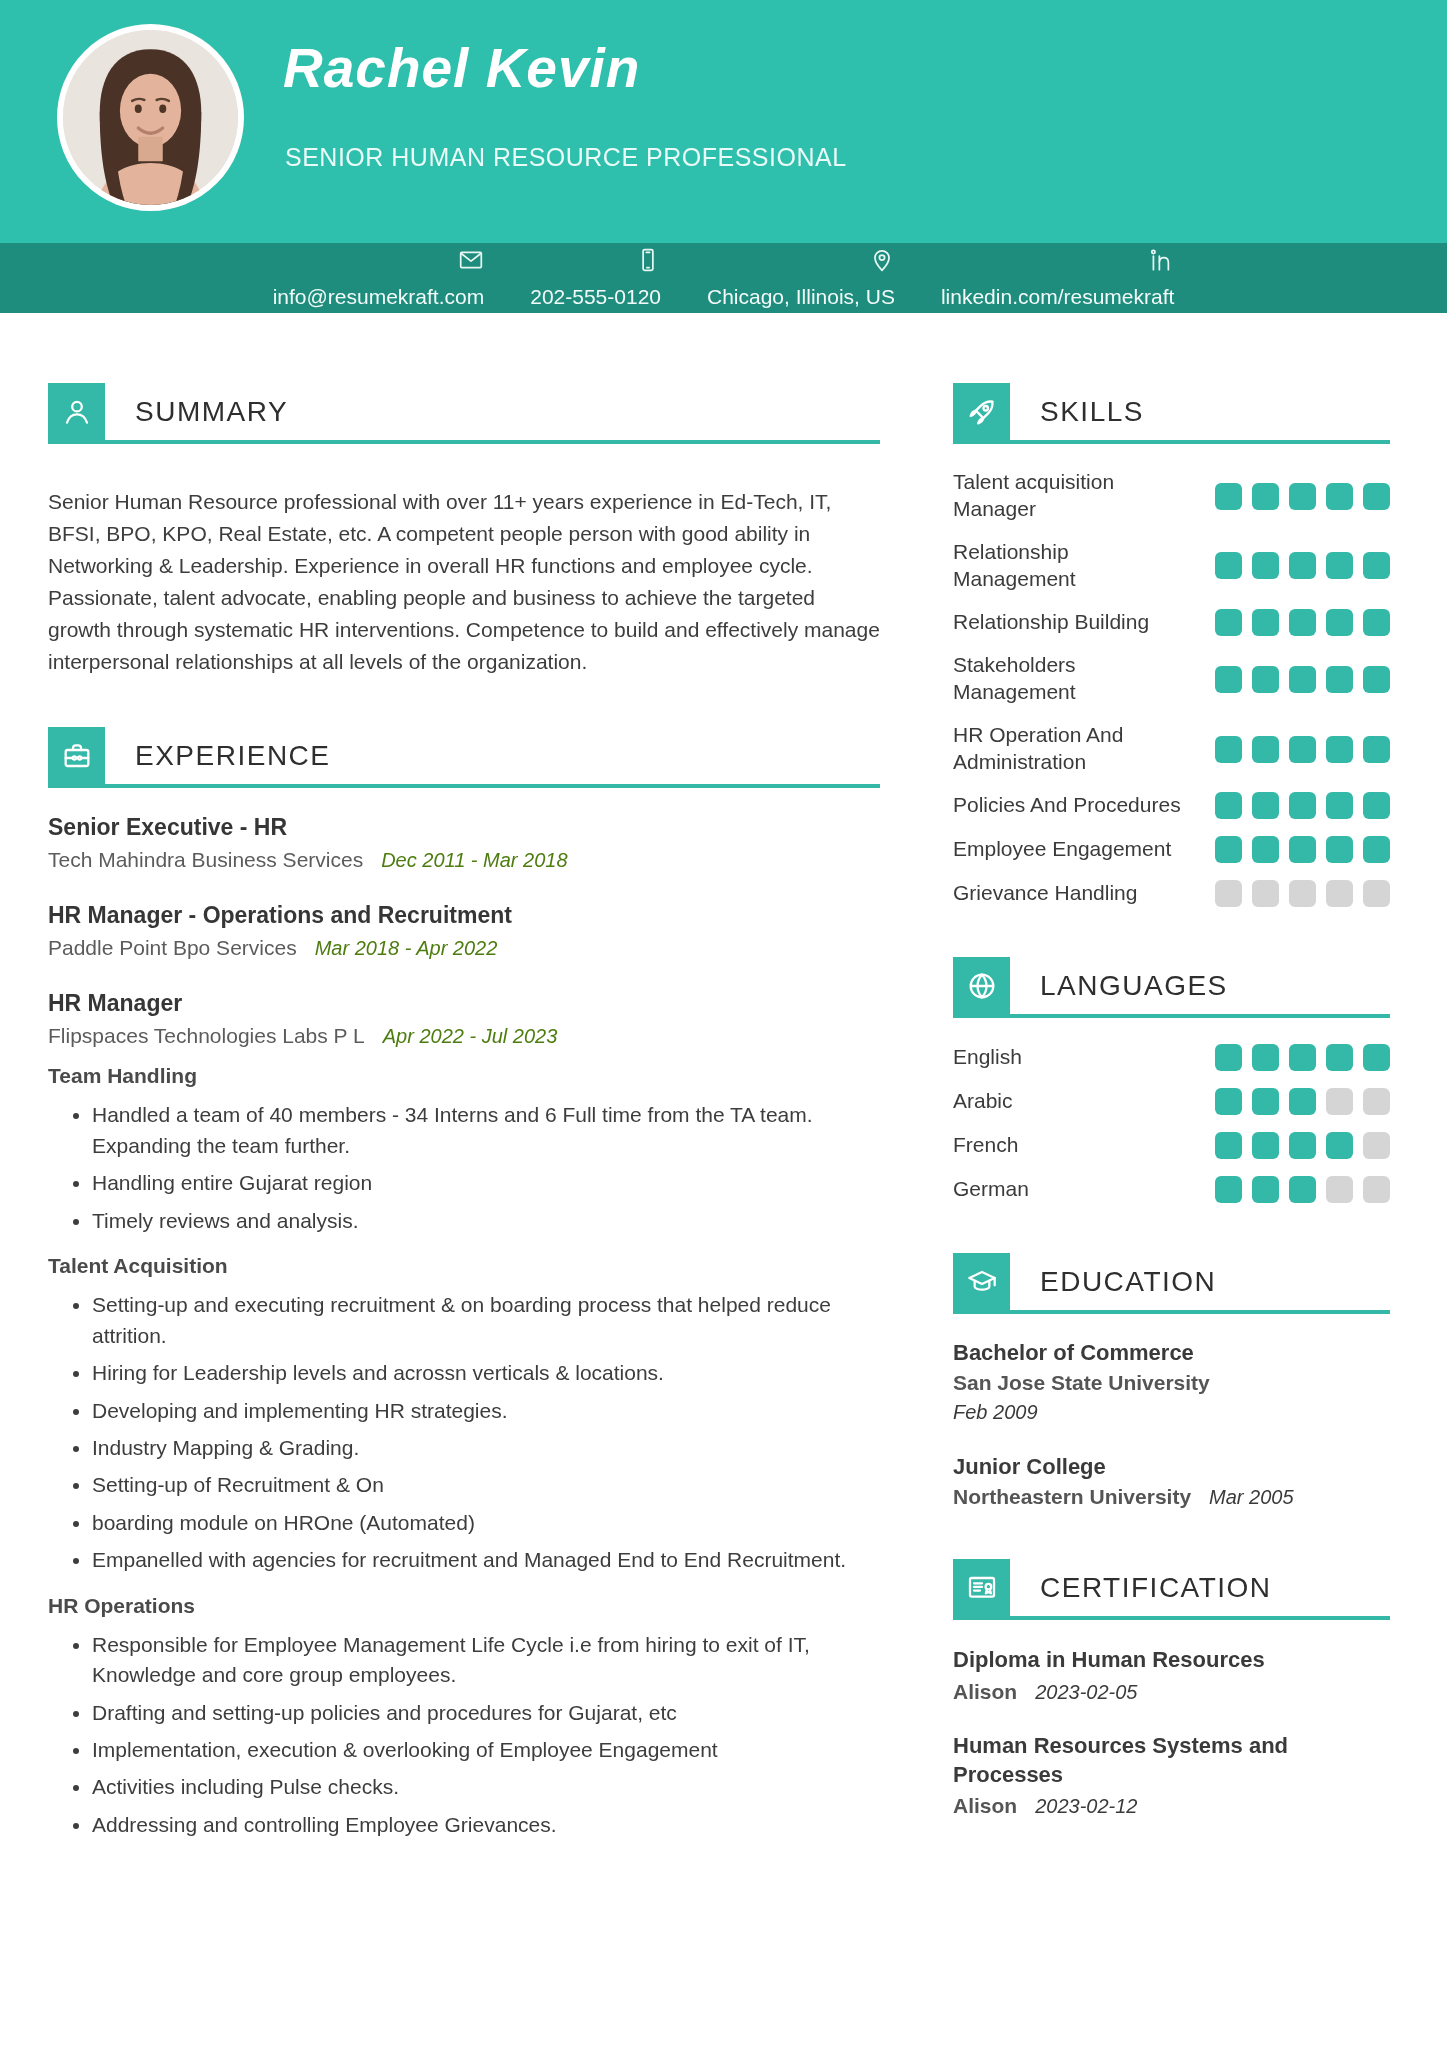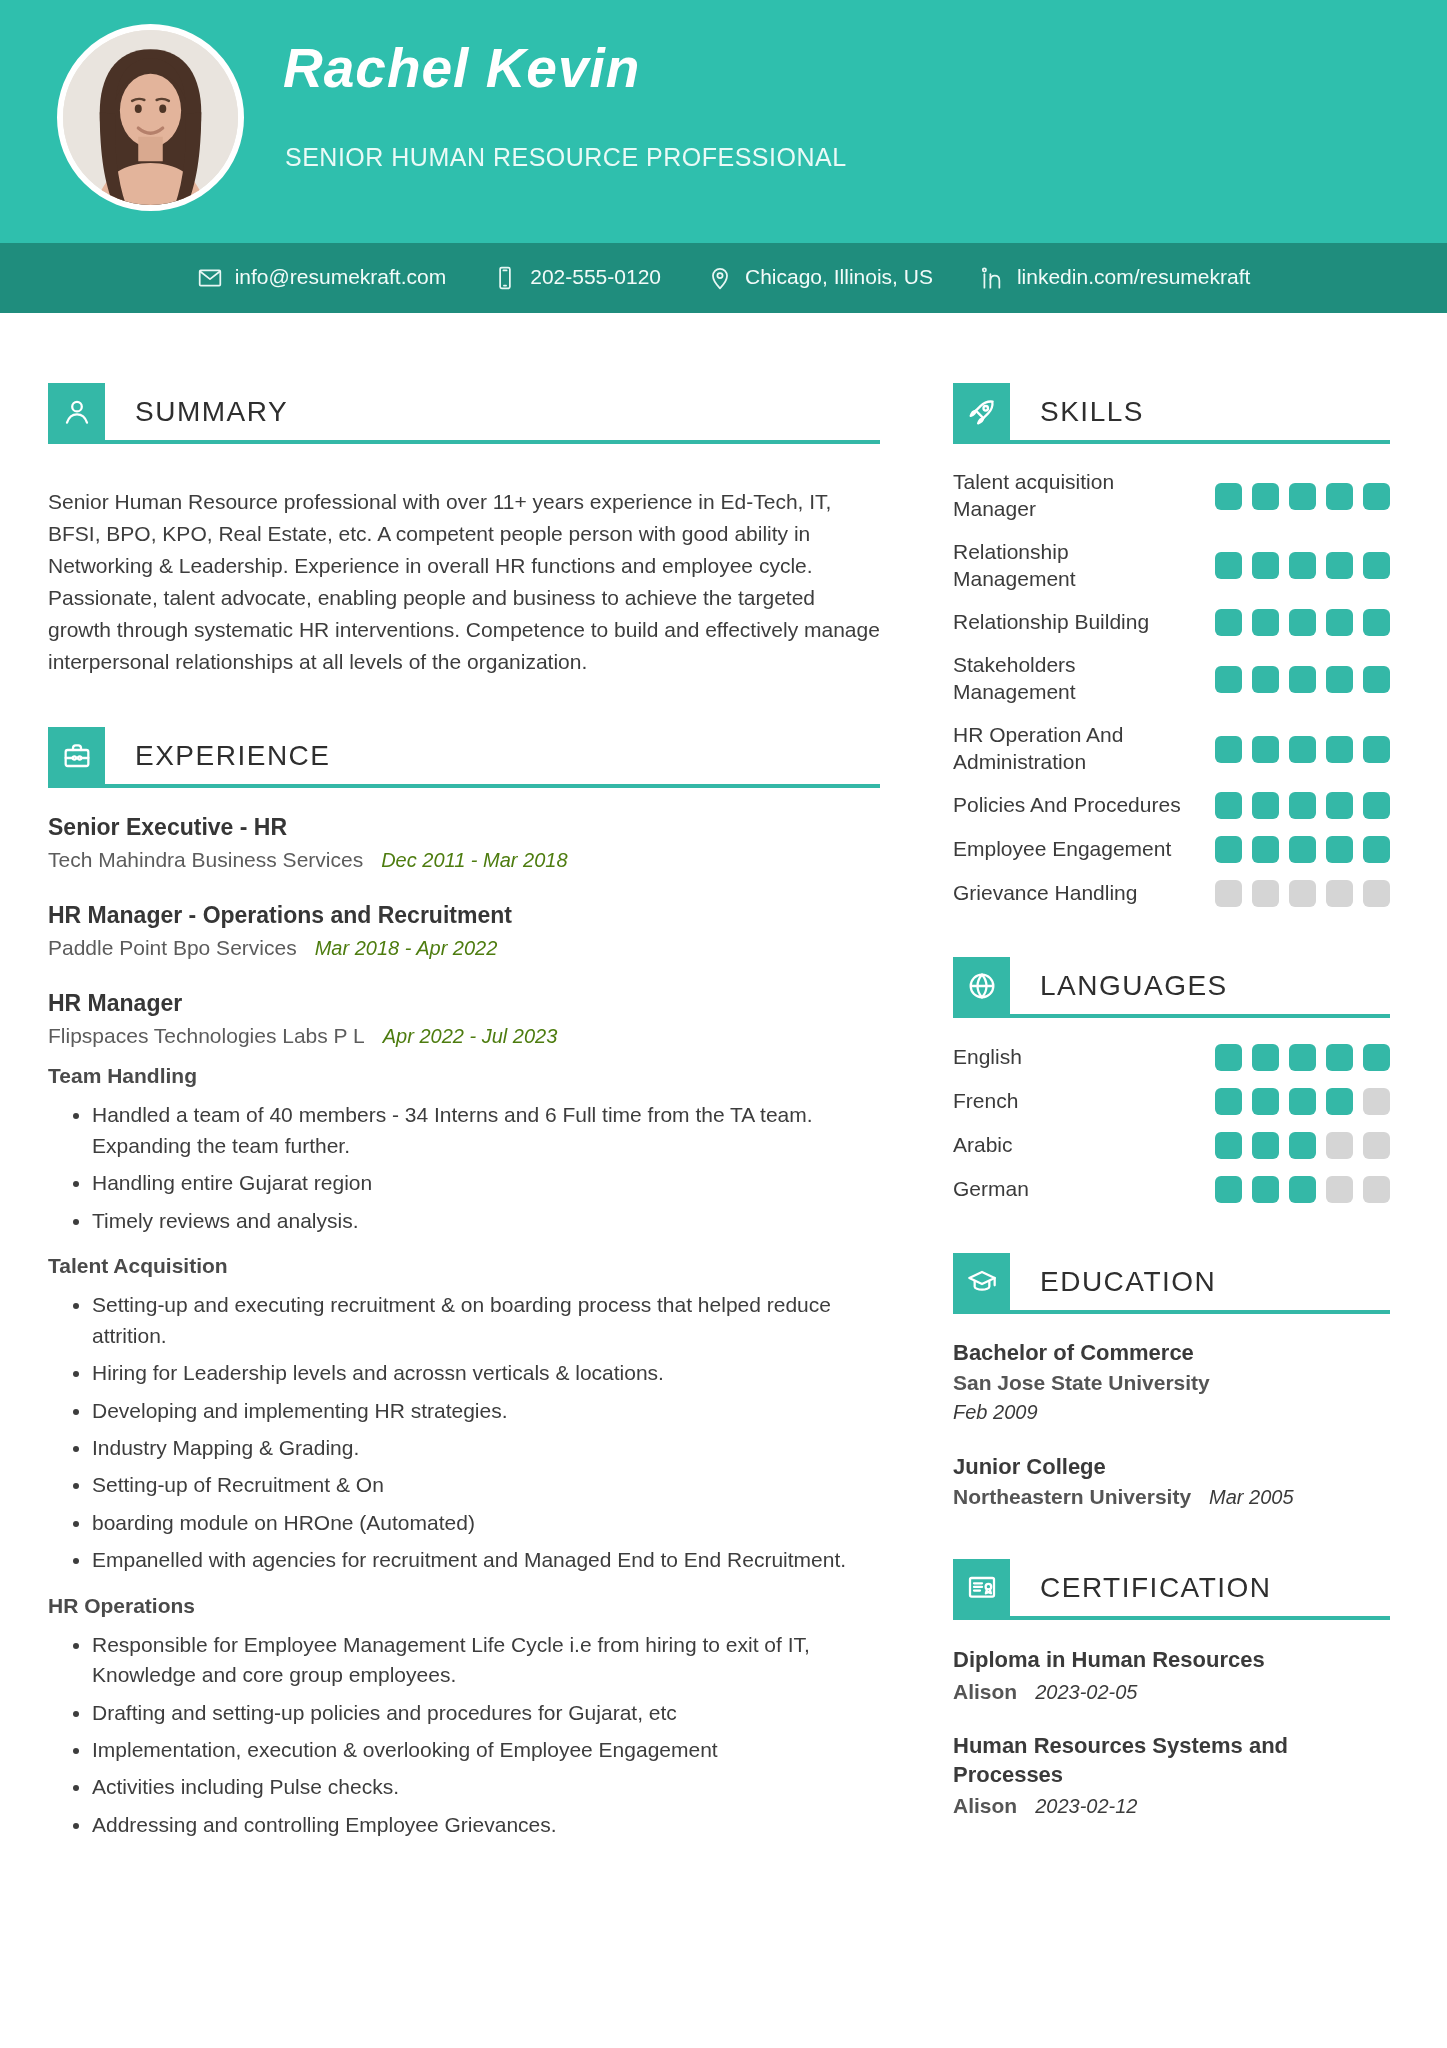--- a/index.html
+++ b/index.html
@@ -22,21 +22,21 @@
   }
   .headline {
     position:absolute; left:285px; top:143px; color:#eafaf7;
     font-size:25px; letter-spacing:0.5px;
   }
   
   .contactbar {
     height:70px; background:#1f8d7d; display:flex; align-items:center;
     justify-content:center; gap:46px; color:#f2fbf9; font-size:21px;
   }
-  .c-item { display:flex; align-items:flex-start; gap:12px; }
+  .c-item { display:flex; align-items:flex-end; gap:12px;flex-direction:column; }
   .c-item svg { width:26px; height:26px; stroke:#e8f7f4; stroke-width:1.6; fill:none;
                 stroke-linecap:round; stroke-linejoin:round; }
   
   main { display:flex; padding:70px 0 0 48px; gap:73px; }
   .col-left  { width:832px; }
   .col-right { width:437px; }
   
   .sec-head { display:flex; align-items:stretch; border-bottom:4px solid #34b8a7; }
   .sec-icon { width:57px; height:57px; background:#34b8a7; flex:0 0 57px;
               display:flex; align-items:center; justify-content:center; }
@@ -327,36 +327,36 @@
               <div class="rate-label">English</div>
               <div class="squares">
                 <span class="sq"></span>
                 <span class="sq"></span>
                 <span class="sq"></span>
                 <span class="sq"></span>
                 <span class="sq"></span>
               </div>
             </div>
             <div class="rate-row">
+              <div class="rate-label">Arabic</div>
+              <div class="squares">
+                <span class="sq"></span>
+                <span class="sq"></span>
+                <span class="sq"></span>
+                <span class="sq off"></span>
+                <span class="sq off"></span>
+              </div>
+            </div>
+            <div class="rate-row">
               <div class="rate-label">French</div>
               <div class="squares">
                 <span class="sq"></span>
                 <span class="sq"></span>
                 <span class="sq"></span>
                 <span class="sq"></span>
-                <span class="sq off"></span>
-              </div>
-            </div>
-            <div class="rate-row">
-              <div class="rate-label">Arabic</div>
-              <div class="squares">
-                <span class="sq"></span>
-                <span class="sq"></span>
-                <span class="sq"></span>
-                <span class="sq off"></span>
                 <span class="sq off"></span>
               </div>
             </div>
             <div class="rate-row">
               <div class="rate-label">German</div>
               <div class="squares">
                 <span class="sq"></span>
                 <span class="sq"></span>
                 <span class="sq"></span>
                 <span class="sq off"></span>

